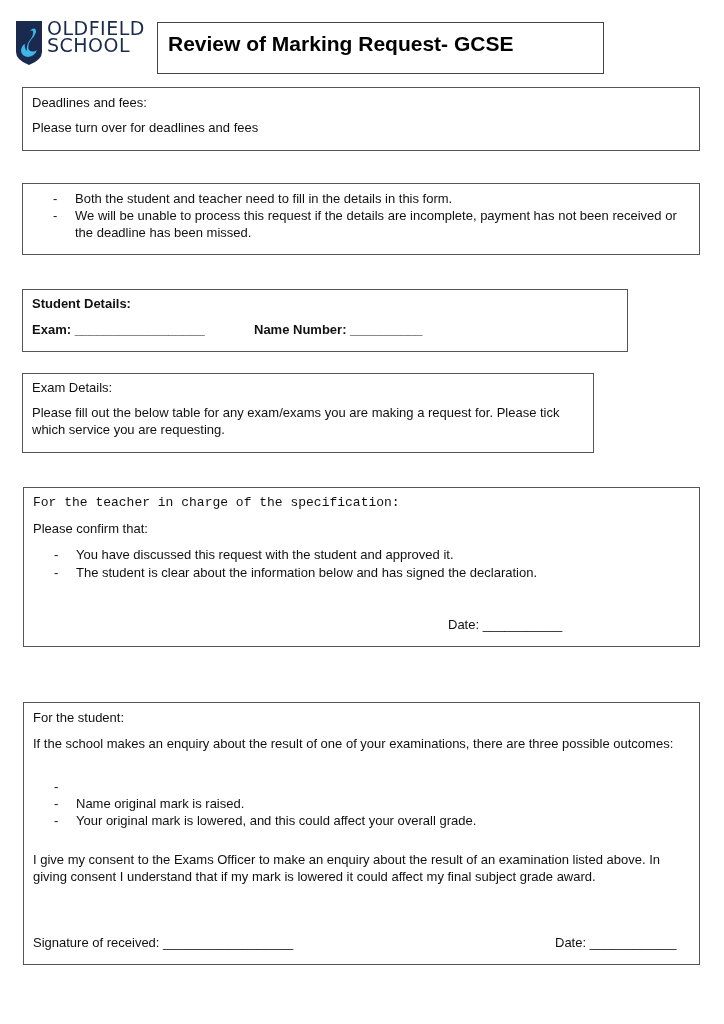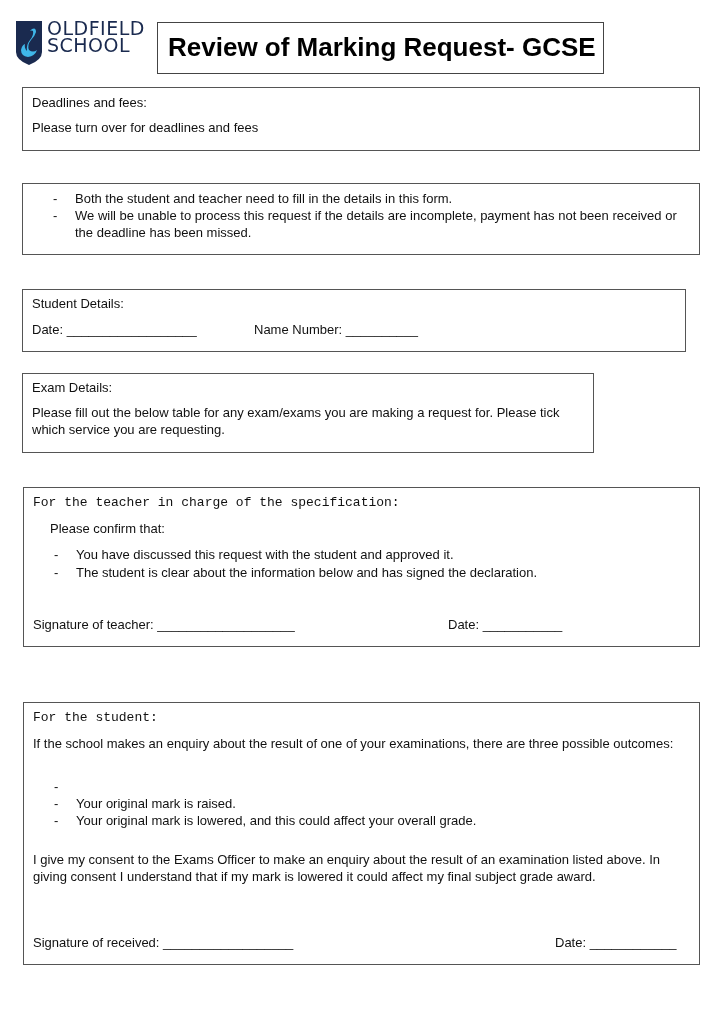--- a/index.html
+++ b/index.html
@@ -4,21 +4,21 @@
 <style>
   html, body { margin: 0; padding: 0; background: #ffffff; }
   body { width: 724px; height: 1024px; position: relative; overflow: hidden;
          font-family: "Liberation Sans", sans-serif; color: #111; }
   .abs { position: absolute; }
   .logo { left: 15px; top: 20px; width: 120px; height: 50px; }
   .crest { position: absolute; left: 0; top: 0; width: 28px; height: 46px; }
   .logo-text { position: absolute; left: 32px; top: 0; font-family: "DejaVu Sans", sans-serif;
                font-size: 19px; line-height: 17px; color: #1a2a4f; letter-spacing: 0.5px; }
   .title-box { left: 157px; top: 22px; width: 447px; height: 52px; border: 1.5px solid #444; box-sizing: border-box; }
-  .title { position: absolute; left: 10px; top: 9px; font-weight: bold; font-size: 26px; color: #000; }
+  .title { position: absolute; left: 10px; top: 9px; font-weight: bold; font-size: 21px; color: #000; }
   .box { border: 1.5px solid #555; box-sizing: border-box; font-size: 13px; line-height: 17px; }
   .p { position: absolute; left: 9px; right: 10px; }
   .bullet { position: absolute; left: 30px; }
   .btext { position: absolute; left: 52px; right: 12px; }
 </style>
 </head>
 <body>
 
 <div class="abs logo">
   <svg class="crest" viewBox="0 0 28 46">
@@ -40,46 +40,45 @@
   <div class="p" style="top:6px;">Deadlines and fees:</div>
 </div>
 
 <div class="abs box" style="left:22px; top:183px; width:678px; height:72px;">
   <span class="bullet" style="top:6px;">-</span>
   <div class="btext" style="top:6px;">Both the student and teacher need to fill in the details in this form.</div>
   <span class="bullet" style="top:23px;">-</span>
   <div class="btext" style="top:23px;">We will be unable to process this request if the details are incomplete, payment has not been received or the deadline has been missed.</div>
 </div>
 
-<div class="abs box" style="left:22px; top:289px; width:664px; height:63px;">
+<div class="abs box" style="left:22px; top:289px; width:606px; height:63px;font-weight:bold;">
   <div class="p" style="top:5px;">Student Details:</div>
-  <div class="p" style="top:31px; right:auto;">Date: __________________</div>
+  <div class="p" style="top:31px; right:auto;">Exam: __________________</div>
   <div class="p" style="top:31px; left:231px; right:auto;">Name Number: __________</div>
 </div>
 
 <div class="abs box" style="left:22px; top:373px; width:572px; height:80px;">
   <div class="p" style="top:5px;">Exam Details:</div>
   <div class="p" style="top:30px;">Please fill out the below table for any exam/exams you are making a request for. Please tick which service you are requesting.</div>
 </div>
 
 <div class="abs box" style="left:23px; top:487px; width:677px; height:160px;">
   <div class="p" style="top:6px;font-family:Liberation Mono, monospace;">For the teacher in charge of the specification:</div>
-  <div class="p" style="top:32px;margin-left:17px;">Please confirm that:</div>
+  <div class="p" style="top:32px;">Please confirm that:</div>
   <span class="bullet" style="top:58px;">-</span>
   <div class="btext" style="top:58px;">You have discussed this request with the student and approved it.</div>
   <span class="bullet" style="top:76px;">-</span>
   <div class="btext" style="top:76px;">The student is clear about the information below and has signed the declaration.</div>
-  <div class="p" style="top:128px; right:auto;">Signature of teacher: ___________________</div>
   <div class="p" style="top:128px; left:424px; right:auto;">Date: ___________</div>
 </div>
 
 <div class="abs box" style="left:23px; top:702px; width:677px; height:263px;">
-  <div class="p" style="top:6px;font-family:Liberation Mono, monospace;">For the student:</div>
+  <div class="p" style="top:6px;">For the student:</div>
   <div class="p" style="top:32px;">If the school makes an enquiry about the result of one of your examinations, there are three possible outcomes:</div>
   <span class="bullet" style="top:75px;">-</span>
   <span class="bullet" style="top:92px;">-</span>
-  <div class="btext" style="top:92px;">Your original mark is raised.</div>
+  <div class="btext" style="top:92px;">Name original mark is raised.</div>
   <span class="bullet" style="top:109px;">-</span>
   <div class="btext" style="top:109px;">Your original mark is lowered, and this could affect your overall grade.</div>
   <div class="p" style="top:148px;">I give my consent to the Exams Officer to make an enquiry about the result of an examination listed above. In giving consent I understand that if my mark is lowered it could affect my final subject grade award.</div>
   <div class="p" style="top:231px; right:auto;">Signature of received: __________________</div>
   <div class="p" style="top:231px; left:531px; right:auto;">Date: ____________</div>
 </div>
 
 </body></html>

